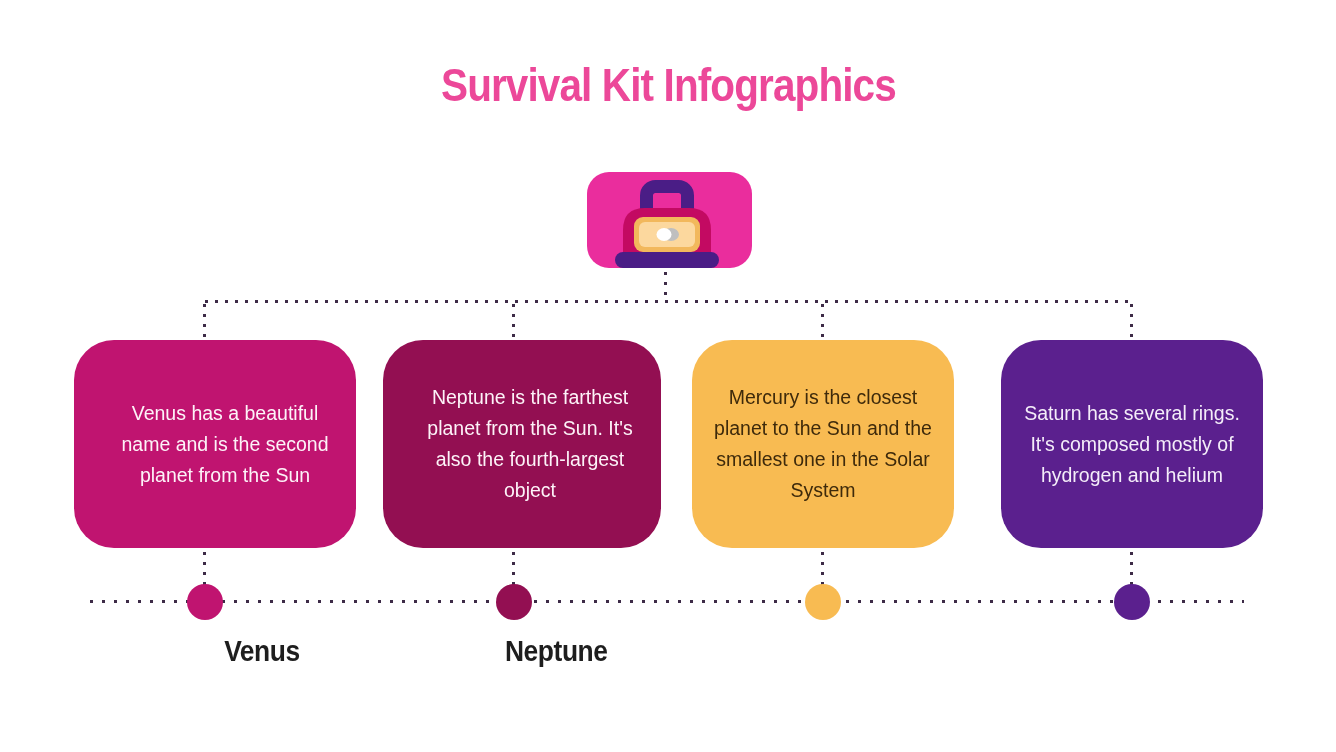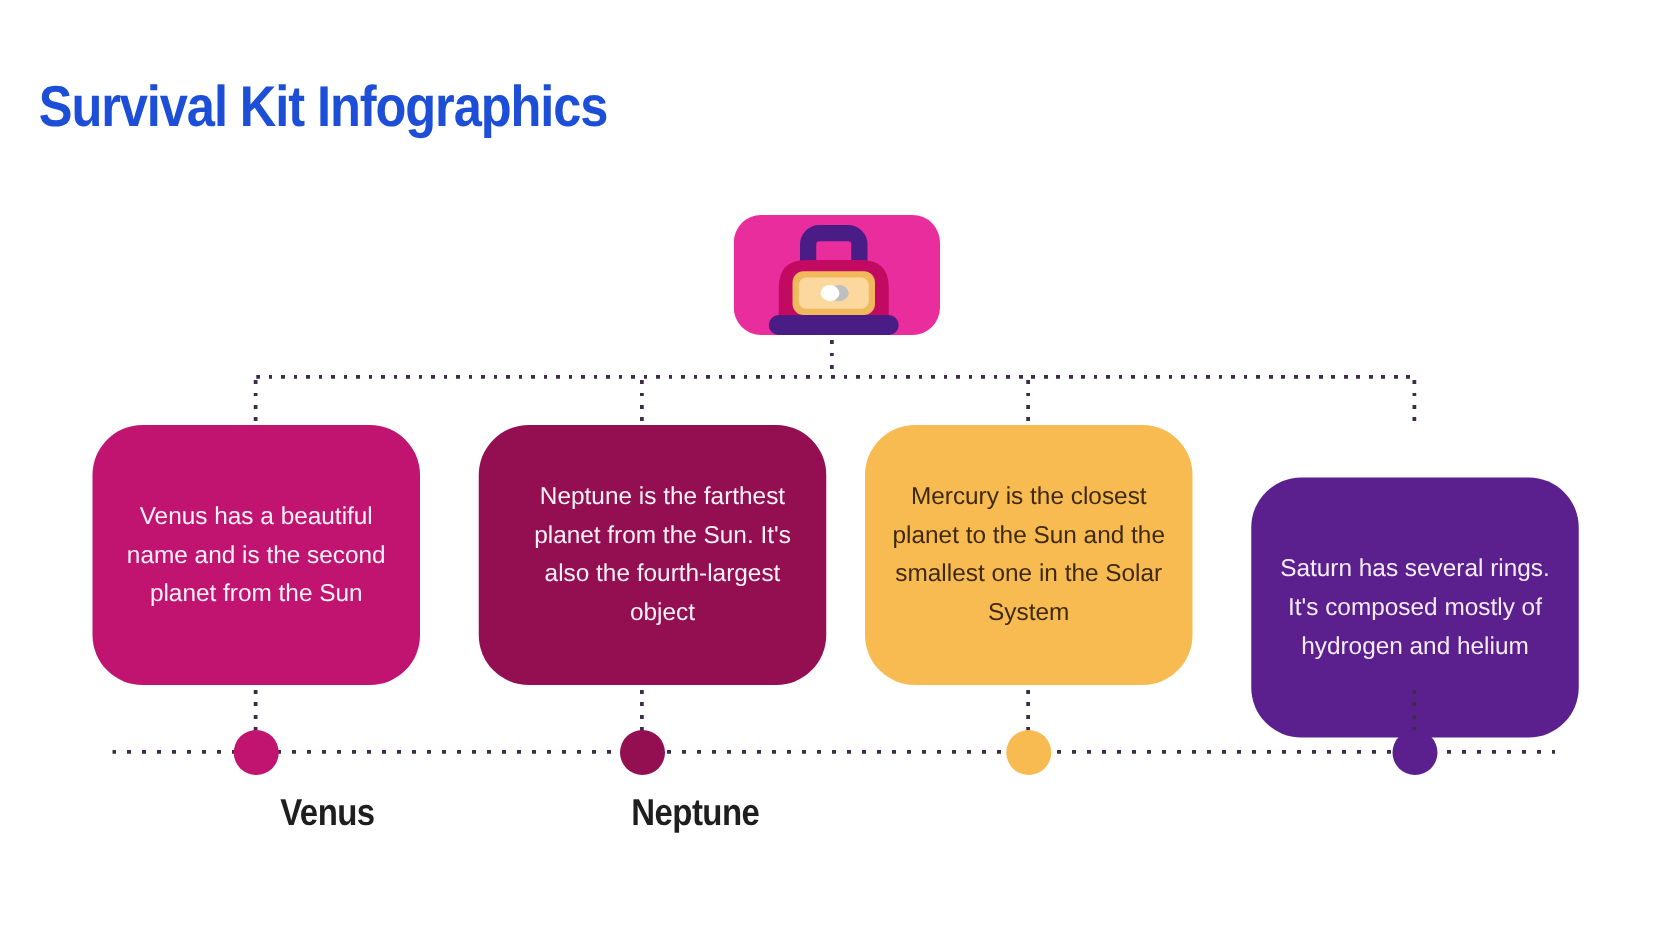--- a/index.html
+++ b/index.html
@@ -15,23 +15,23 @@
     background: #ffffff;
     overflow: hidden;
   }
 
   
   .title {
     position: absolute;
     top: 58px;
     left: 0;
     width: 1336px;
-    text-align: left;
+    text-align: center;
     margin: 0;
-    color: #1d4ed8;
+    color: #ec4899;
     font-size: 46px;
     font-weight: 800;
     letter-spacing: -1px;
   }
   .title .condensed {
     display: inline-block;
     transform: scaleX(0.88);
     transform-origin: center;
   }
 
@@ -135,30 +135,30 @@
 
   <div class="vline" style="left:664px; top:272px; height:28px;"></div>
 
   <div class="hline" style="left:205px; top:300px; width:929px;"></div>
 
   <div class="vline" style="left:203px; top:304px; height:36px;"></div>
   <div class="vline" style="left:512px; top:304px; height:36px;"></div>
   <div class="vline" style="left:821px; top:304px; height:36px;"></div>
   <div class="vline" style="left:1130px; top:304px; height:36px;"></div>
 
-  <div class="card" style="left: 74px; background: rgb(192, 20, 112);">
+  <div class="card" style="left: 74px; background: rgb(192, 20, 112); padding-left: 20px;">
     <p style="color: rgb(253, 243, 248);">Venus has a beautiful name and is the second planet from the Sun</p>
   </div>
   <div class="card" style="left: 383px; background: rgb(147, 15, 82); padding-left: 16px;">
     <p style="color: rgb(253, 243, 248);">Neptune is the farthest planet from the Sun. It's also the fourth-largest object</p>
   </div>
   <div class="card" style="left: 692px; background: rgb(248, 187, 82);">
     <p style="color: rgb(62, 42, 11);">Mercury is the closest planet to the Sun and the smallest one in the Solar System</p>
   </div>
-  <div class="card" style="left: 1001px; background: rgb(91, 32, 142); margin-top: 42px;">
+  <div class="card" style="left: 1001px; background: rgb(91, 32, 142);">
     <p style="color: rgb(244, 237, 249);">Saturn has several rings. It's composed mostly of hydrogen and helium</p>
   </div>
 
   <div class="vline" style="left:203px; top:552px; height:42px;"></div>
   <div class="vline" style="left:512px; top:552px; height:42px;"></div>
   <div class="vline" style="left:821px; top:552px; height:42px;"></div>
   <div class="vline" style="left:1130px; top:552px; height:42px;"></div>
 
   <div class="timeline" style="left:90px; top:600px; width:1154px;"></div>
 

